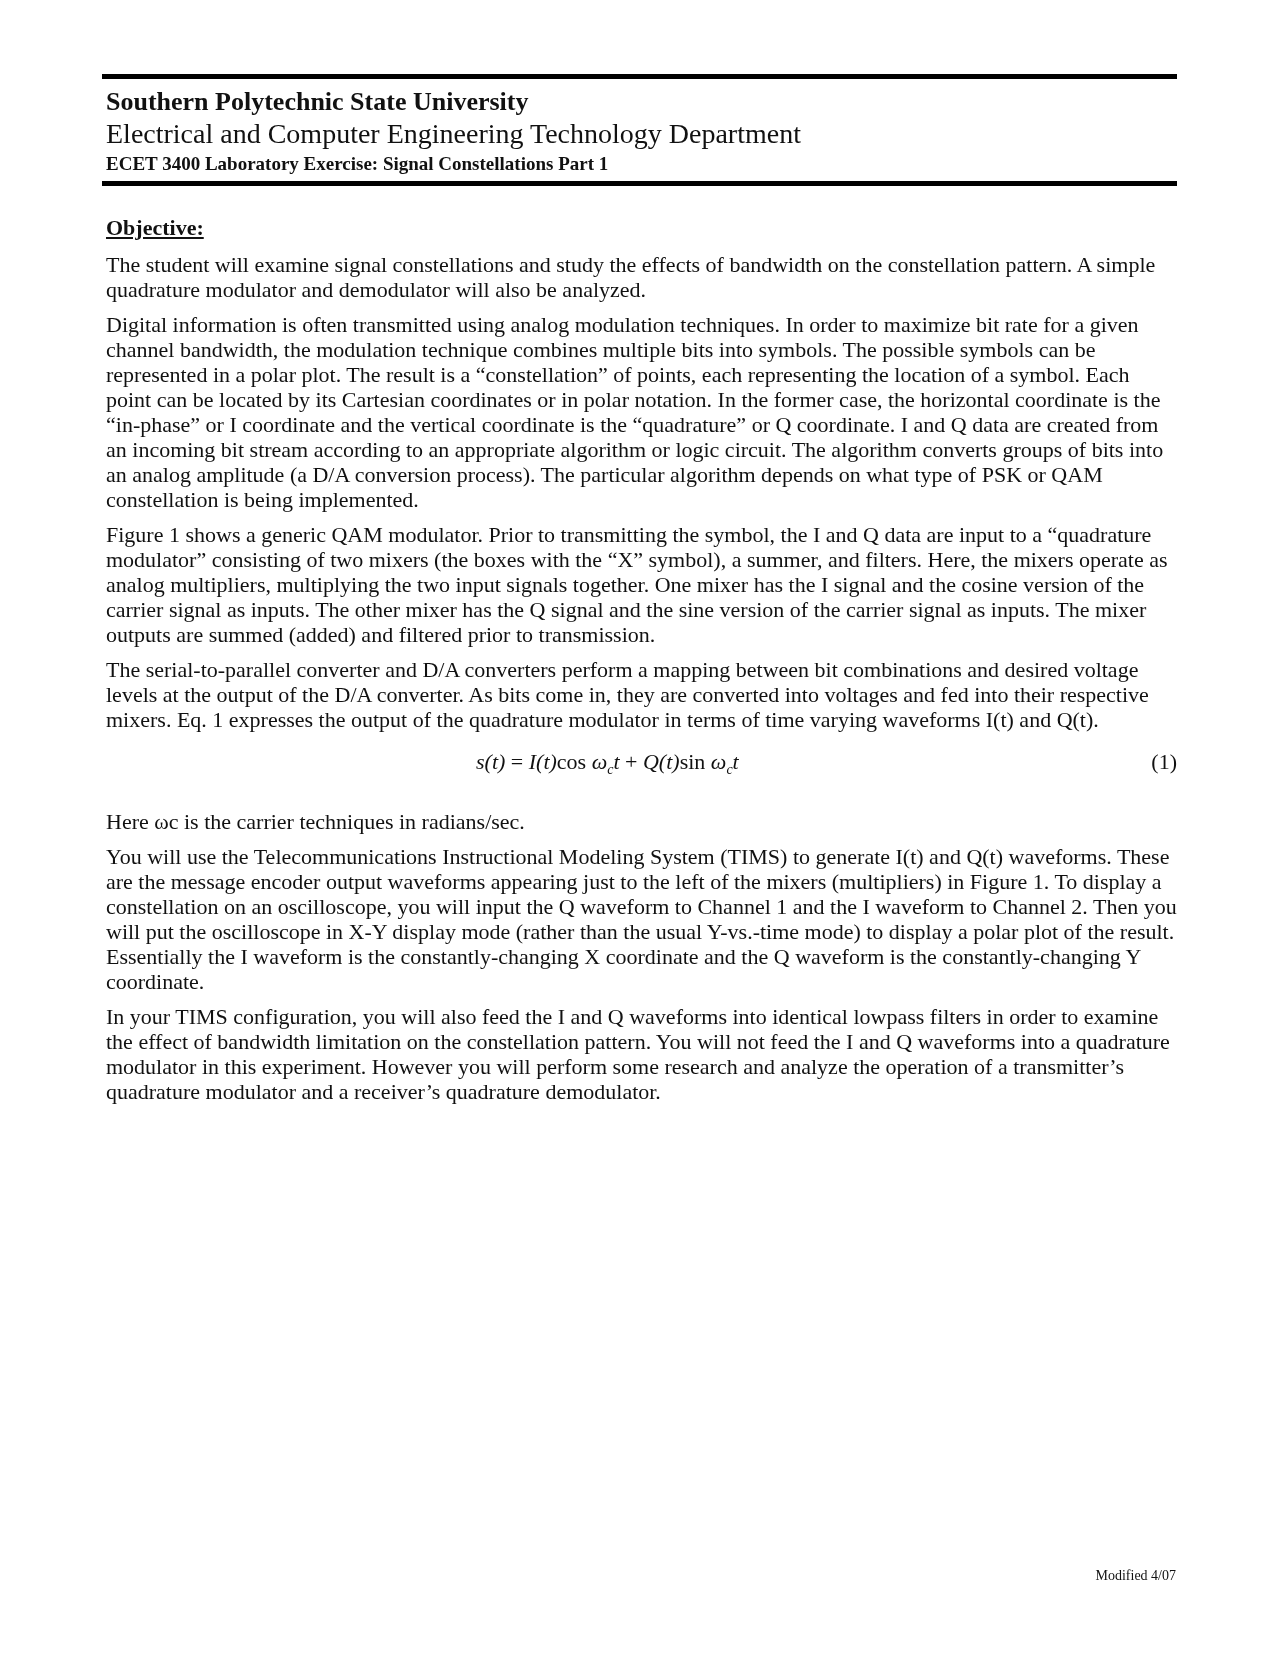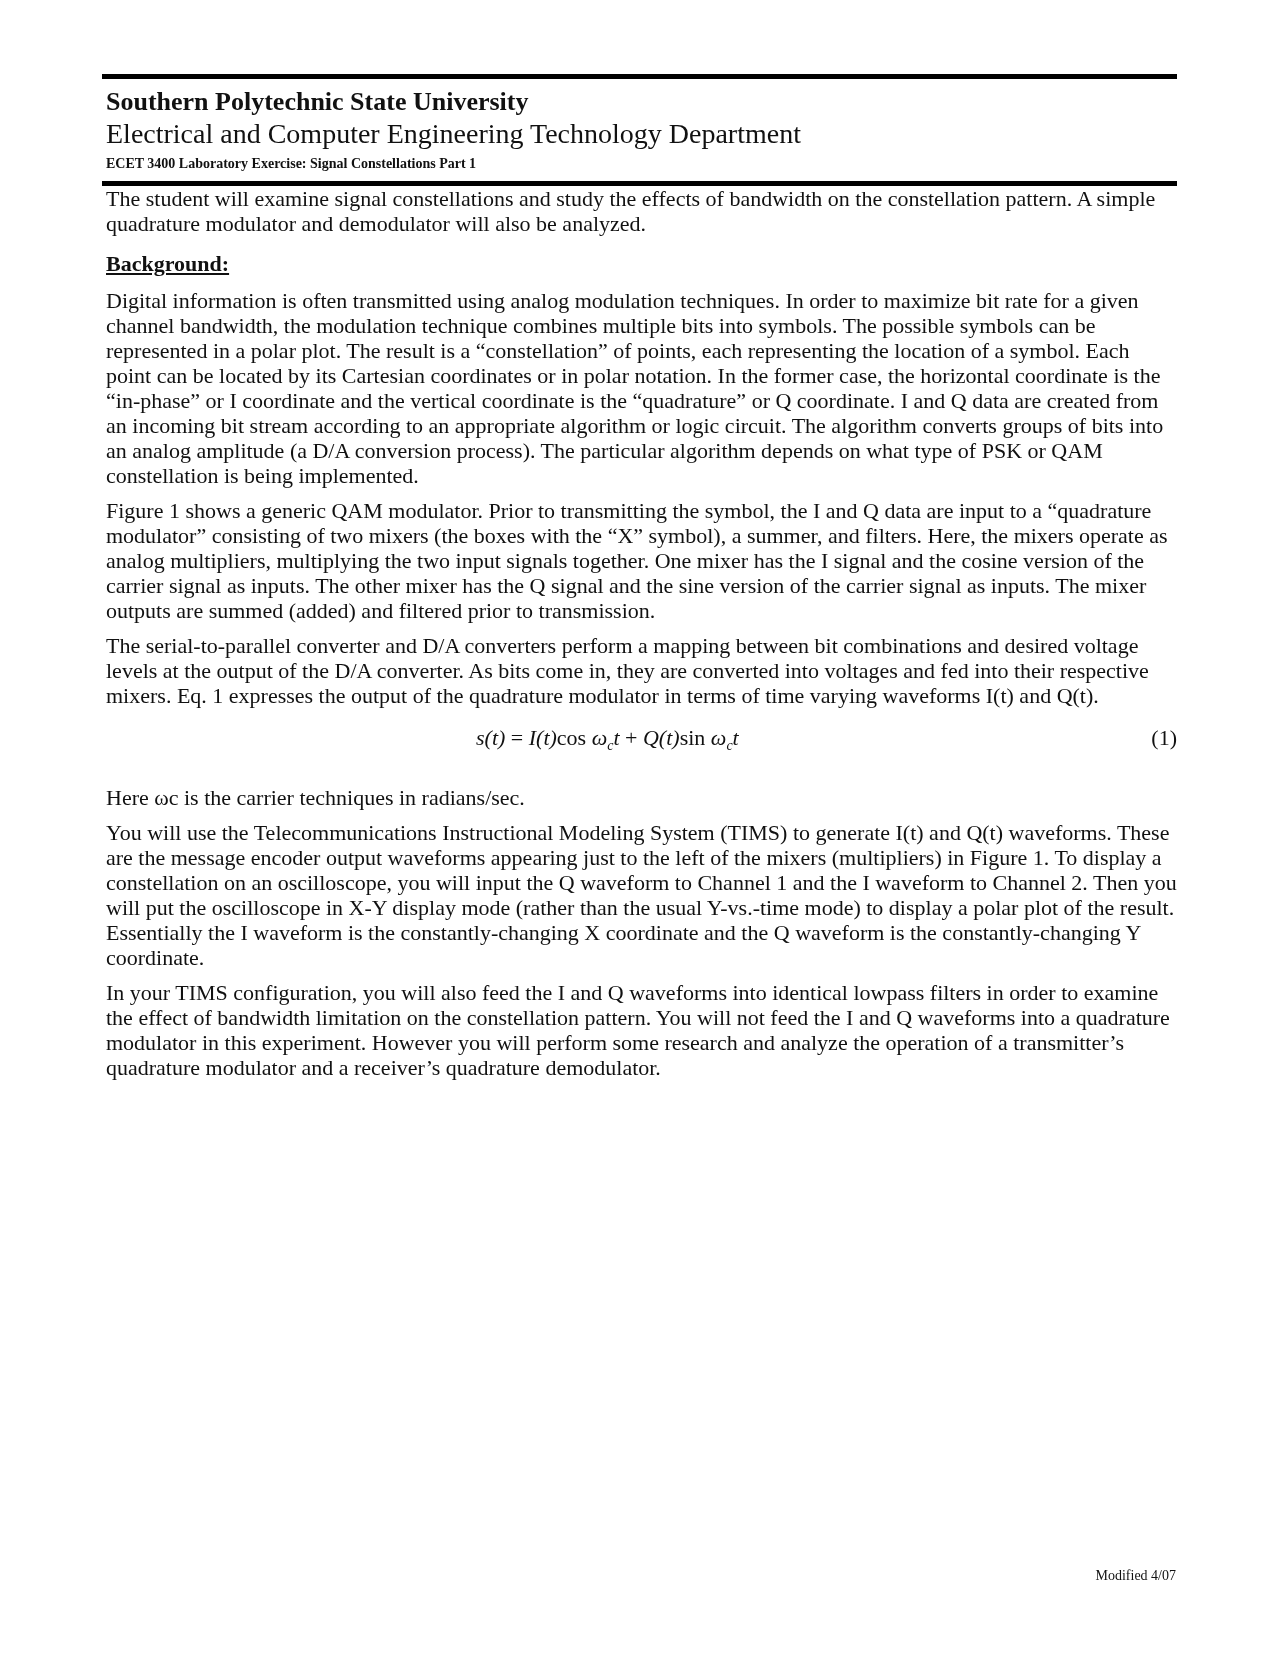--- a/index.html
+++ b/index.html
@@ -5,21 +5,21 @@
   html, body { margin: 0; padding: 0; background: #ffffff; }
   body {
     width: 1280px; height: 1656px; position: relative; overflow: hidden;
     font-family: "Liberation Serif", "DejaVu Serif", serif; color: #111;
   }
   .page { position: absolute; left: 102px; top: 74px; width: 1075px; }
   .rule { height: 5px; background: #000; width: 1075px; }
   .header { padding: 6px 0 2px 4px; }
   .h-univ { font-size: 26px; font-weight: bold; line-height: 34px; }
   .h-dept { font-size: 28px; line-height: 30px; }
-  .h-title { font-size: 14px; font-weight: bold; line-height: 30px; }
+  .h-title { font-size: 19px; font-weight: bold; line-height: 30px; }
   .content { padding: 0 0 0 4px; }
   .sec-head { font-size: 22px; font-weight: bold; text-decoration: underline; margin: 28px 0 10px 0; line-height: 28px; }
   .sec-head.second { margin-top: 14px; }
   p { font-size: 22px; line-height: 25px; margin: 0 0 10px 0; }
   .eq-row { position: relative; height: 40px; margin: 6px 0 27px 0; font-size: 22px; line-height: 40px; }
   .eq { position: absolute; left: 370px; font-style: italic; }
   .eq .up { font-style: normal; }
   .eq-num { position: absolute; right: 0; }
   .footer { position: absolute; right: 104px; top: 1568px; font-size: 14px; }
   sub { font-size: 14px; }
@@ -30,23 +30,23 @@
 <div class="page">
   <div class="rule"></div>
   <div class="header">
     <div class="h-univ">Southern Polytechnic State University</div>
     <div class="h-dept">Electrical and Computer Engineering Technology Department</div>
     <div class="h-title">ECET 3400 Laboratory Exercise: Signal Constellations Part 1</div>
   </div>
   <div class="rule"></div>
 
   <div class="content">
+    <div class="sec-head">Objective:</div>
     <p>The student will examine signal constellations and study the effects of bandwidth on the constellation pattern. A simple quadrature modulator and demodulator will also be analyzed.</p>
 
-    <div class="sec-head second">Background:</div>
     <p>Digital information is often transmitted using analog modulation techniques. In order to maximize bit rate for a given channel bandwidth, the modulation technique combines multiple bits into symbols. The possible symbols can be represented in a polar plot. The result is a “constellation” of points, each representing the location of a symbol. Each point can be located by its Cartesian coordinates or in polar notation. In the former case, the horizontal coordinate is the “in-phase” or I coordinate and the vertical coordinate is the “quadrature” or Q coordinate. I and Q data are created from an incoming bit stream according to an appropriate algorithm or logic circuit. The algorithm converts groups of bits into an analog amplitude (a D/A conversion process). The particular algorithm depends on what type of PSK or QAM constellation is being implemented.</p>
     <p>Figure 1 shows a generic QAM modulator. Prior to transmitting the symbol, the I and Q data are input to a “quadrature modulator” consisting of two mixers (the boxes with the “X” symbol), a summer, and filters. Here, the mixers operate as analog multipliers, multiplying the two input signals together. One mixer has the I signal and the cosine version of the carrier signal as inputs. The other mixer has the Q signal and the sine version of the carrier signal as inputs. The mixer outputs are summed (added) and filtered prior to transmission.</p>
     <p>The serial-to-parallel converter and D/A converters perform a mapping between bit combinations and desired voltage levels at the output of the D/A converter. As bits come in, they are converted into voltages and fed into their respective mixers. Eq. 1 expresses the output of the quadrature modulator in terms of time varying waveforms I(t) and Q(t).</p>
 
     <div class="eq-row">
       <span class="eq"><span>s(t)</span><span class="up"> = </span><span>I(t)</span><span class="up">cos</span> <span>ω</span><sub>c</sub><span>t</span><span class="up"> + </span><span>Q(t)</span><span class="up">sin</span> <span>ω</span><sub>c</sub><span>t</span></span>
       <span class="eq-num">(1)</span>
     </div>
 
     <p>Here ωc is the carrier techniques in radians/sec.</p>

